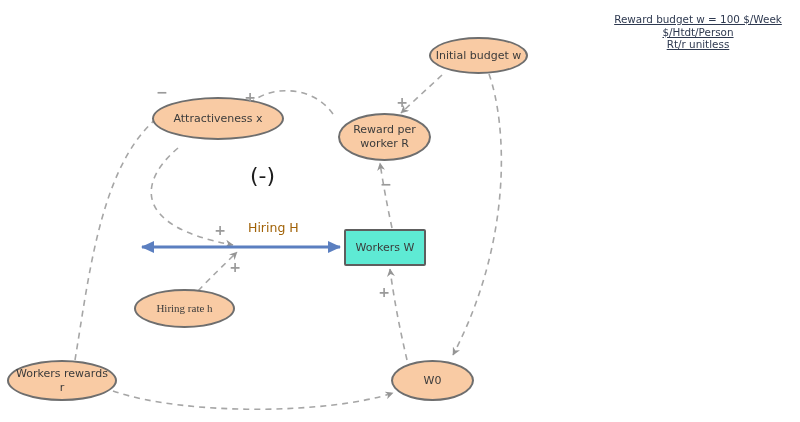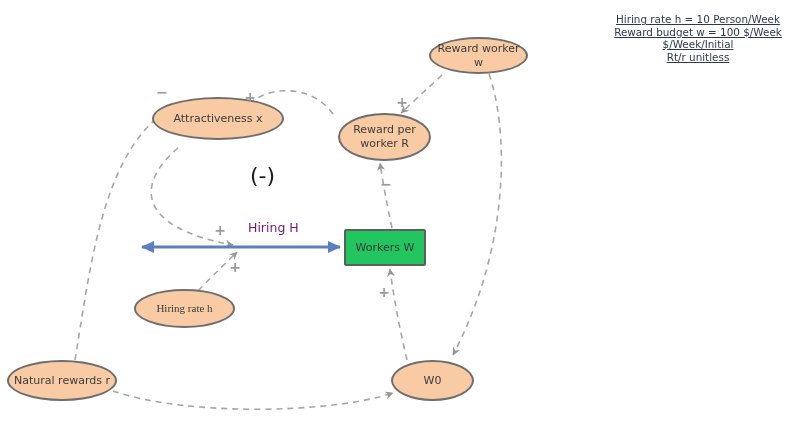--- a/index.html
+++ b/index.html
@@ -7,30 +7,30 @@
     width:800px;height:422px;position:relative;background:#ffffff;
     font-family:"DejaVu Sans", sans-serif;overflow:hidden;
   }
   #connector-layer{position:absolute;left:0;top:0;width:800px;height:422px;z-index:1;}
   .node{
     position:absolute;z-index:2;display:flex;align-items:center;justify-content:center;
     text-align:center;font-size:11px;color:#3b3b3b;line-height:1.25;
     box-sizing:border-box;cursor:default;
   }
   .ellipse{background:#f9cba4;border:2px solid #6e6e6e;border-radius:50%;padding:0 4px;}
-  .stock{background:#22c55e;border:2px solid #5e5e5e;border-radius:2px;}
+  .stock{background:#5eead4;border:2px solid #5e5e5e;border-radius:2px;}
   .sign{
     position:absolute;z-index:3;font-size:14px;font-weight:bold;color:#9a9a9a;
     width:16px;text-align:center;line-height:14px;
   }
   .loop-label{
     position:absolute;z-index:3;left:250px;top:163px;font-size:22px;color:#1d1d1d;
   }
   .flow-label{
-    position:absolute;z-index:3;left:248px;top:220px;font-size:12.5px;color:#701a75;
+    position:absolute;z-index:3;left:248px;top:220px;font-size:12.5px;color:#a16207;
   }
   .equations{
     position:absolute;z-index:3;left:600px;top:13px;width:196px;text-align:center;
     color:#2e3950;font-size:10.4px;line-height:12.5px;
   }
   .equations .eq-line{text-decoration:underline;white-space:nowrap;}
 </style>
 </head>
 <body>
 
@@ -52,43 +52,42 @@
     <path d="M 392,228 C 387,205 383,183 380,163" marker-end="url(#ah-gray)"></path>
     <path d="M 407,360 C 400,330 394,300 390,269" marker-end="url(#ah-gray)"></path>
     <path d="M 113,391 C 185,416 330,414 393,393" marker-end="url(#ah-gray)"></path>
     <path d="M 178,148 C 140,180 130,226 233,245" marker-end="url(#ah-gray)"></path>
     <path d="M 198,291 C 212,276 226,263 237,252" marker-end="url(#ah-gray)"></path>
   </g>
 
   <line x1="142" y1="247" x2="340" y2="247" stroke="#5b7fc0" stroke-width="3" marker-start="url(#ah-blue)" marker-end="url(#ah-blue)"></line>
 </svg>
 
-<div class="node ellipse" style="left:429px;top:37px;width:99px;height:37px;">Reward worker w</div>
+<div class="node ellipse" style="left:429px;top:37px;width:99px;height:37px;">Initial budget w</div>
 
 <div class="node ellipse" style="left:152px;top:97px;width:132px;height:43px;">Attractiveness x</div>
 
 <div class="node ellipse" style="left:338px;top:113px;width:93px;height:48px;">Reward per worker R</div>
 
 <div class="node stock" style="left:344px;top:229px;width:82px;height:37px;">Workers W</div>
 
 <div class="node ellipse" style="left:134px;top:289px;width:101px;height:39px;font-family:Liberation Serif, serif;">Hiring rate h</div>
 
-<div class="node ellipse" style="left:7px;top:360px;width:110px;height:41px;">Natural rewards r</div>
+<div class="node ellipse" style="left:7px;top:360px;width:110px;height:41px;">Workers rewards r</div>
 
 <div class="node ellipse" style="left:391px;top:360px;width:83px;height:41px;">W0</div>
 
 <div class="sign" style="left:154px;top:85px;">−</div>
 <div class="sign" style="left:242px;top:90px;">+</div>
 <div class="sign" style="left:394px;top:95px;">+</div>
 <div class="sign" style="left:378px;top:177px;">−</div>
 <div class="sign" style="left:376px;top:285px;">+</div>
 <div class="sign" style="left:212px;top:223px;">+</div>
 <div class="sign" style="left:227px;top:260px;">+</div>
 
 <div class="loop-label">(-)</div>
 <div class="flow-label">Hiring H</div>
 
 <div class="equations">
-  <div class="eq-line">Hiring rate h = 10 Person/Week</div>
   <div class="eq-line">Reward budget w = 100 $/Week</div>
-  <div class="eq-line">$/Week/Initial</div>
+  <div class="eq-line">$/Htdt/Person</div>
   <div class="eq-line">Rt/r  unitless</div>
 </div>
 
 </body></html>

